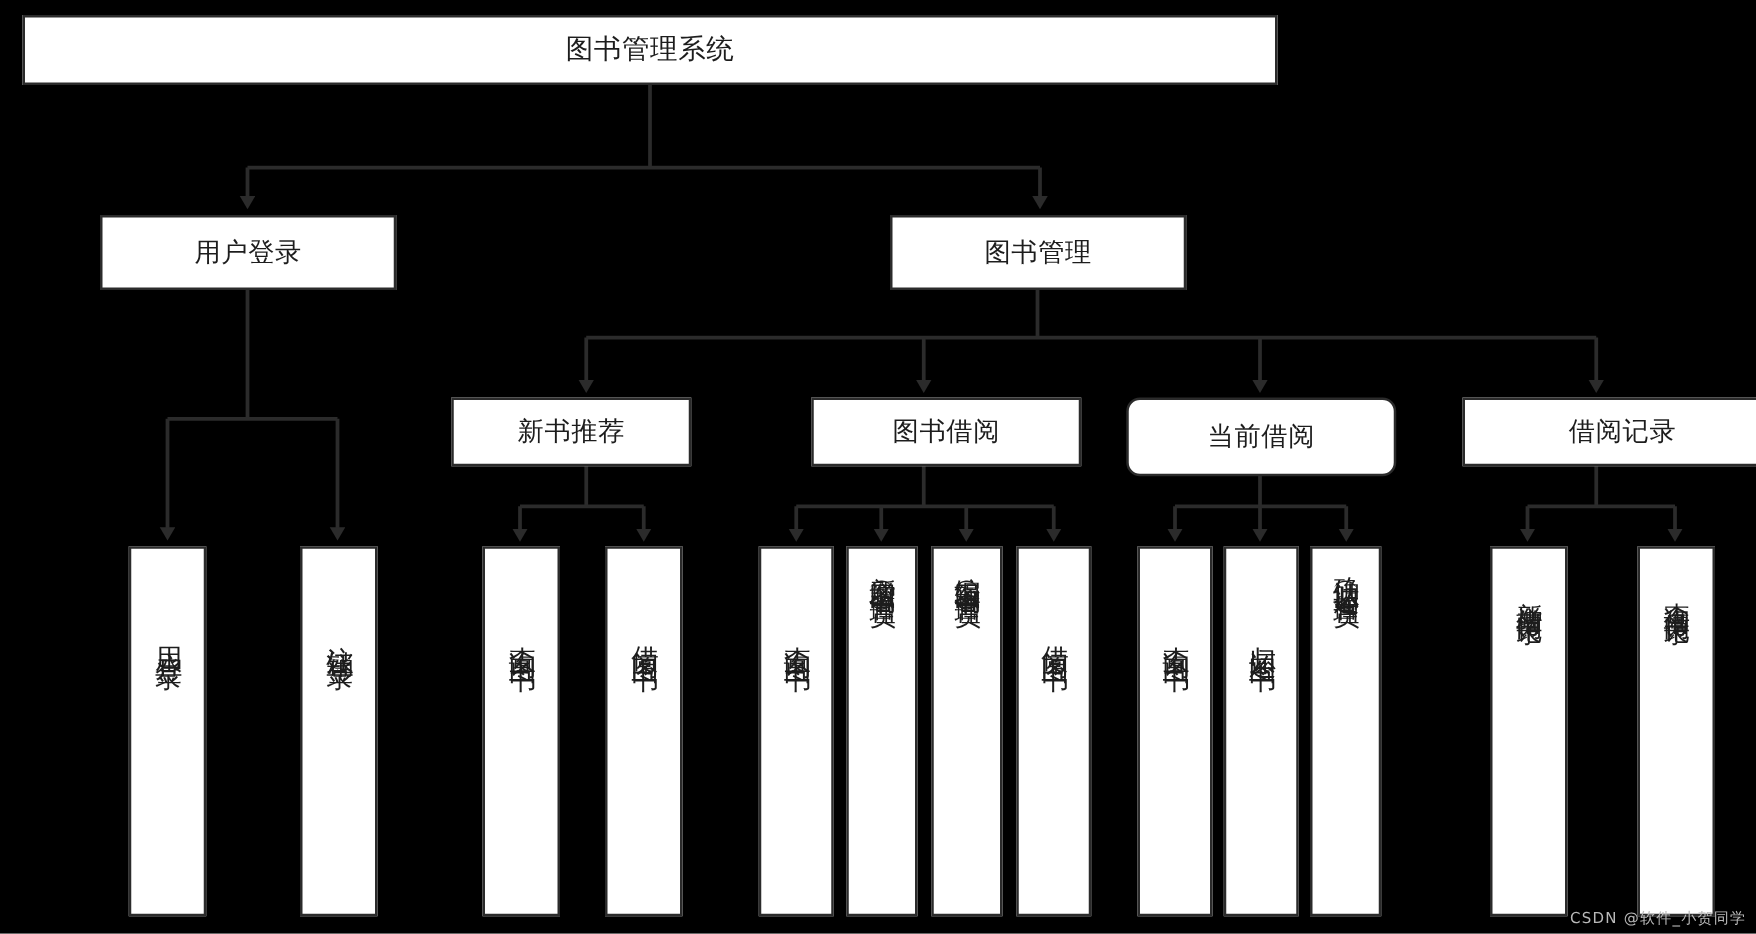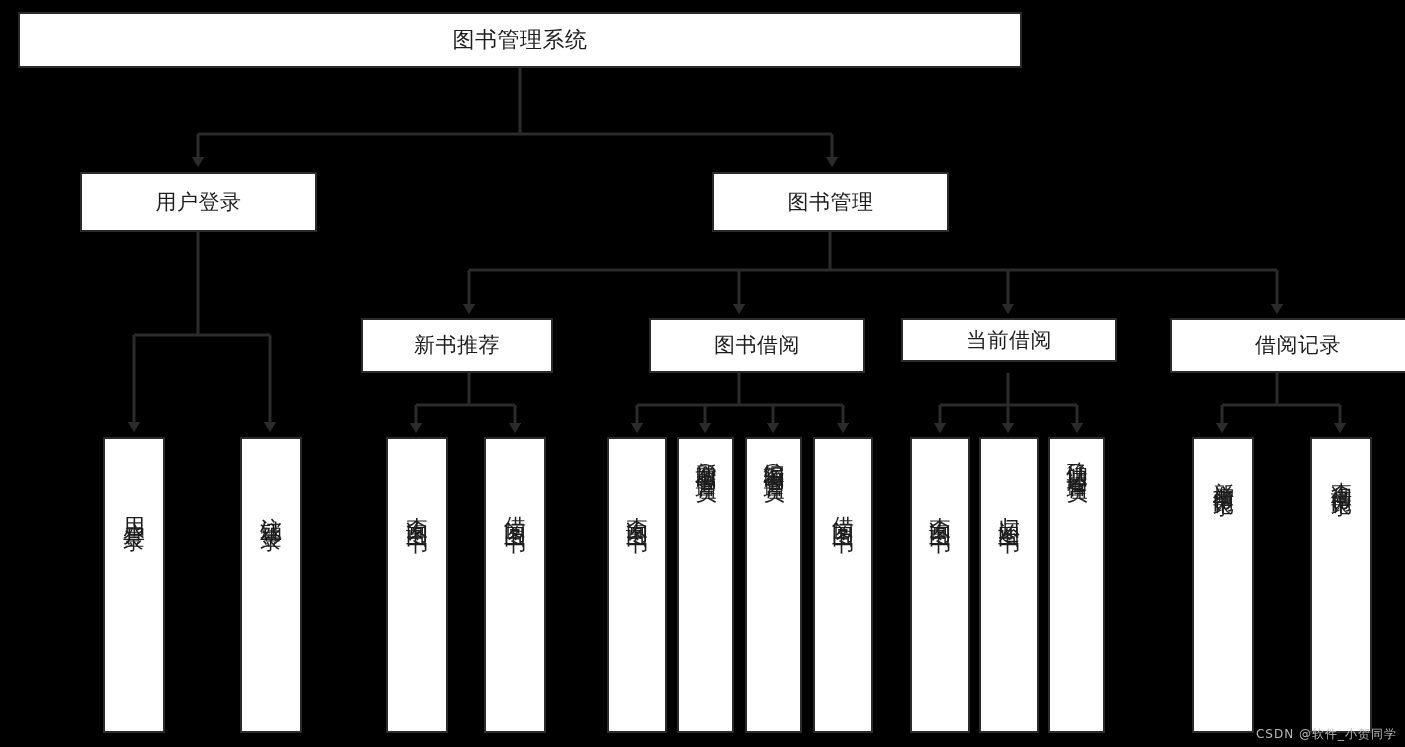--- a/index.html
+++ b/index.html
@@ -132,21 +132,21 @@
   </div>
 
   <div class="node horiz" style="left:361px;top:318px;width:192px;height:55px;">
     <span class="lbl">新书推荐</span>
   </div>
 
   <div class="node horiz" style="left:632px;top:318px;width:216px;height:55px;margin-left:17px;">
     <span class="lbl">图书借阅</span>
   </div>
 
-  <div class="node horiz" style="left:901px;top:318px;width:216px;height:44px;">
+  <div class="node horiz" style="left:901px;top:318px;width:216px;height:63px;border-radius:11px;">
     <span class="lbl">当前借阅</span>
   </div>
 
   <div class="node horiz" style="left:1170px;top:318px;width:256px;height:55px;">
     <span class="lbl">借阅记录</span>
   </div>
 
   <div class="node vert" style="left:103px;top:437px;width:62px;height:296px;padding-top:60px;">
     <span class="lbl">用户登录</span>
   </div>

